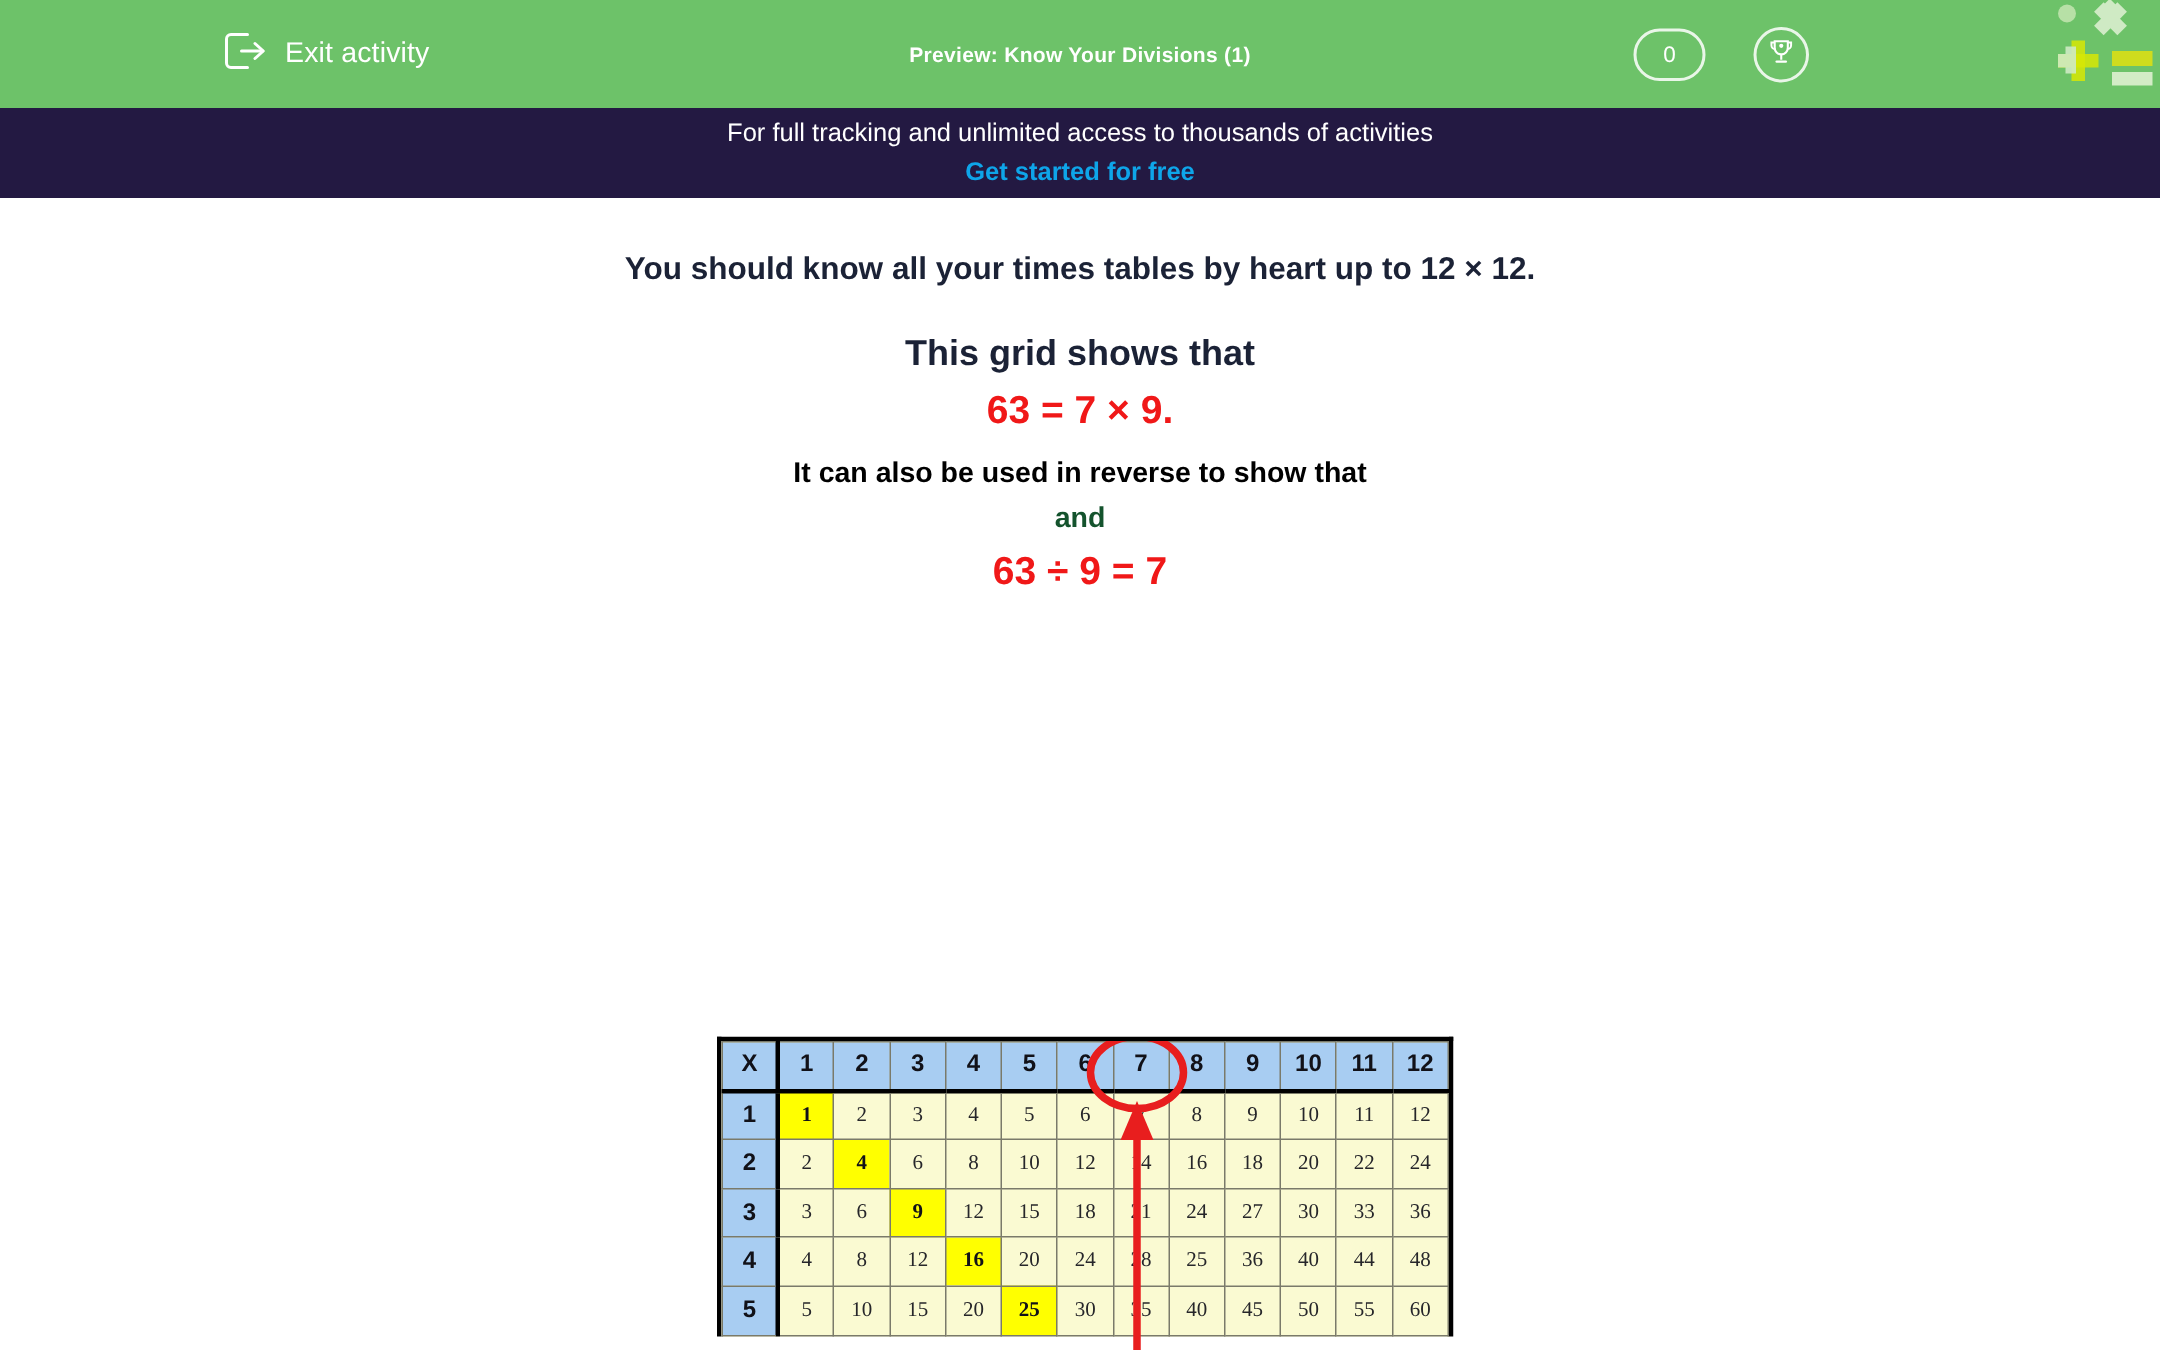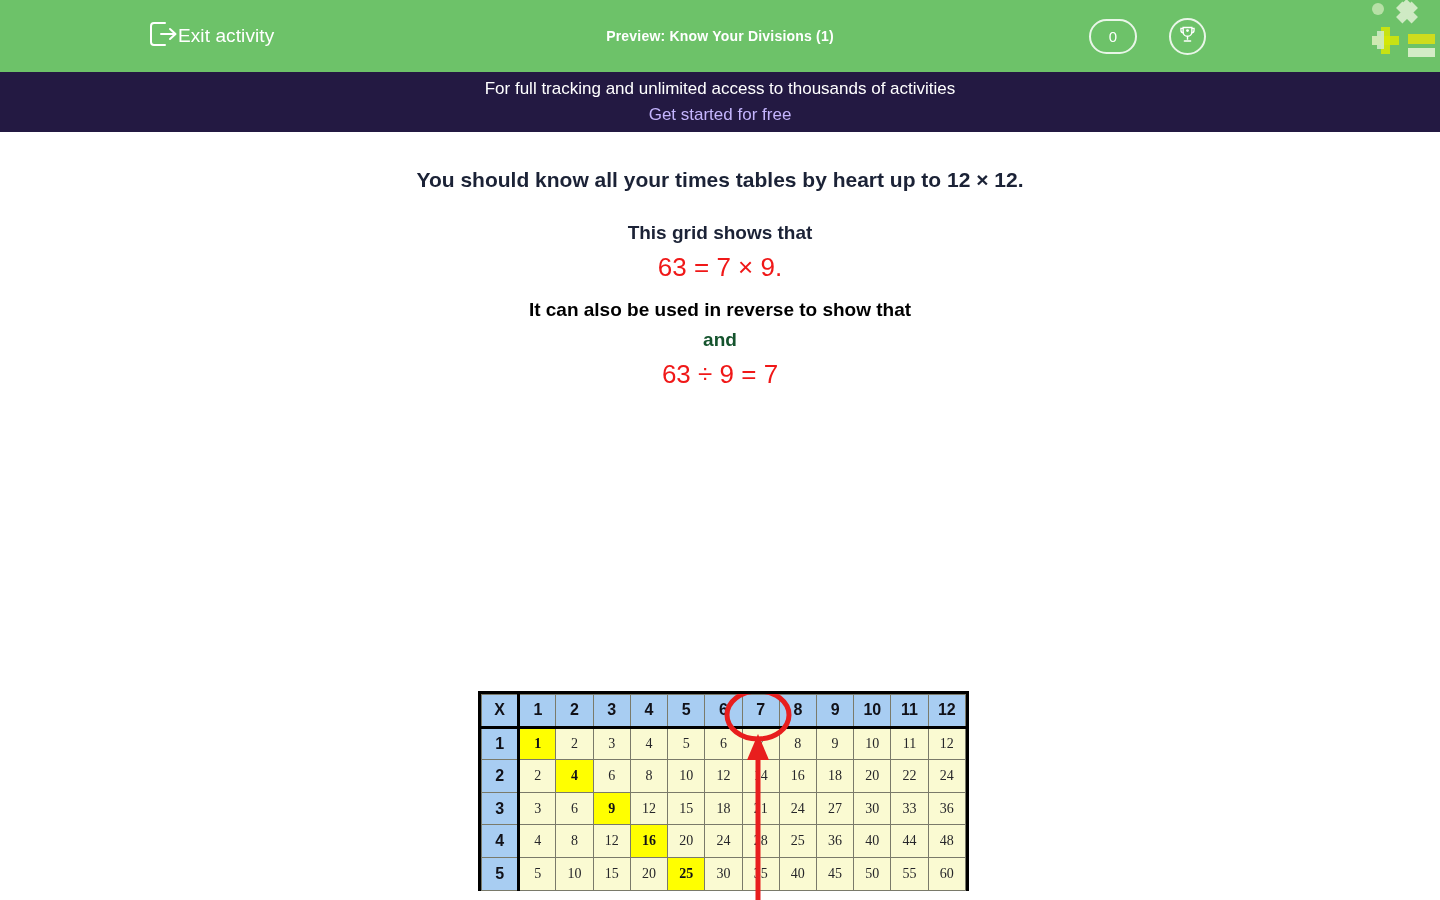--- a/index.html
+++ b/index.html
@@ -24,20 +24,21 @@
     overflow: hidden;
   }
 
   .exit-activity {
     position: absolute;
     left: 148px;
     top: 0;
     height: 72px;
     display: flex;
     align-items: center;
+    gap: 12px;
     cursor: pointer;
   }
   .exit-icon { display: block; }
   .exit-label {
     color: #ffffff;
     font-size: 19px;
     letter-spacing: 0.1px;
   }
 
   .topbar-title {
@@ -104,23 +105,23 @@
     align-items: center;
     justify-content: center;
     gap: 6px;
     flex-direction: column;
   }
   .promo-text {
     color: #ffffff;
     font-size: 17px;
   }
   .promo-cta {
-    color: #c4b5fd;
+    color: #0ea5e9;
     font-size: 17px;
-    font-weight: normal;
+    font-weight: bold;
     cursor: pointer;
   }
 
   
   .content {
     width: 1440px;
     height: 768px;
     background: #ffffff;
     position: relative;
     text-align: center;
@@ -128,34 +129,34 @@
 
   .lead-line {
     margin-top: 36px;
     font-size: 21px;
     font-weight: bold;
     color: #1b2236;
   }
 
   .stmt {
     margin-top: 30px;
-    font-size: 19px;
+    font-size: 24px;
     font-weight: bold;
     color: #1b2236;
   }
   .stmt-sub {
     margin-top: 16px;
     font-size: 19px;
     font-weight: bold;
     color: #000000;
   }
   .eq {
     margin-top: 8px;
     font-size: 26px;
-    font-weight: normal;
+    font-weight: bold;
     color: #f01818;
   }
   .and-word {
     margin-top: 8px;
     font-size: 19px;
     font-weight: bold;
     color: #14532d;
   }
 
   

